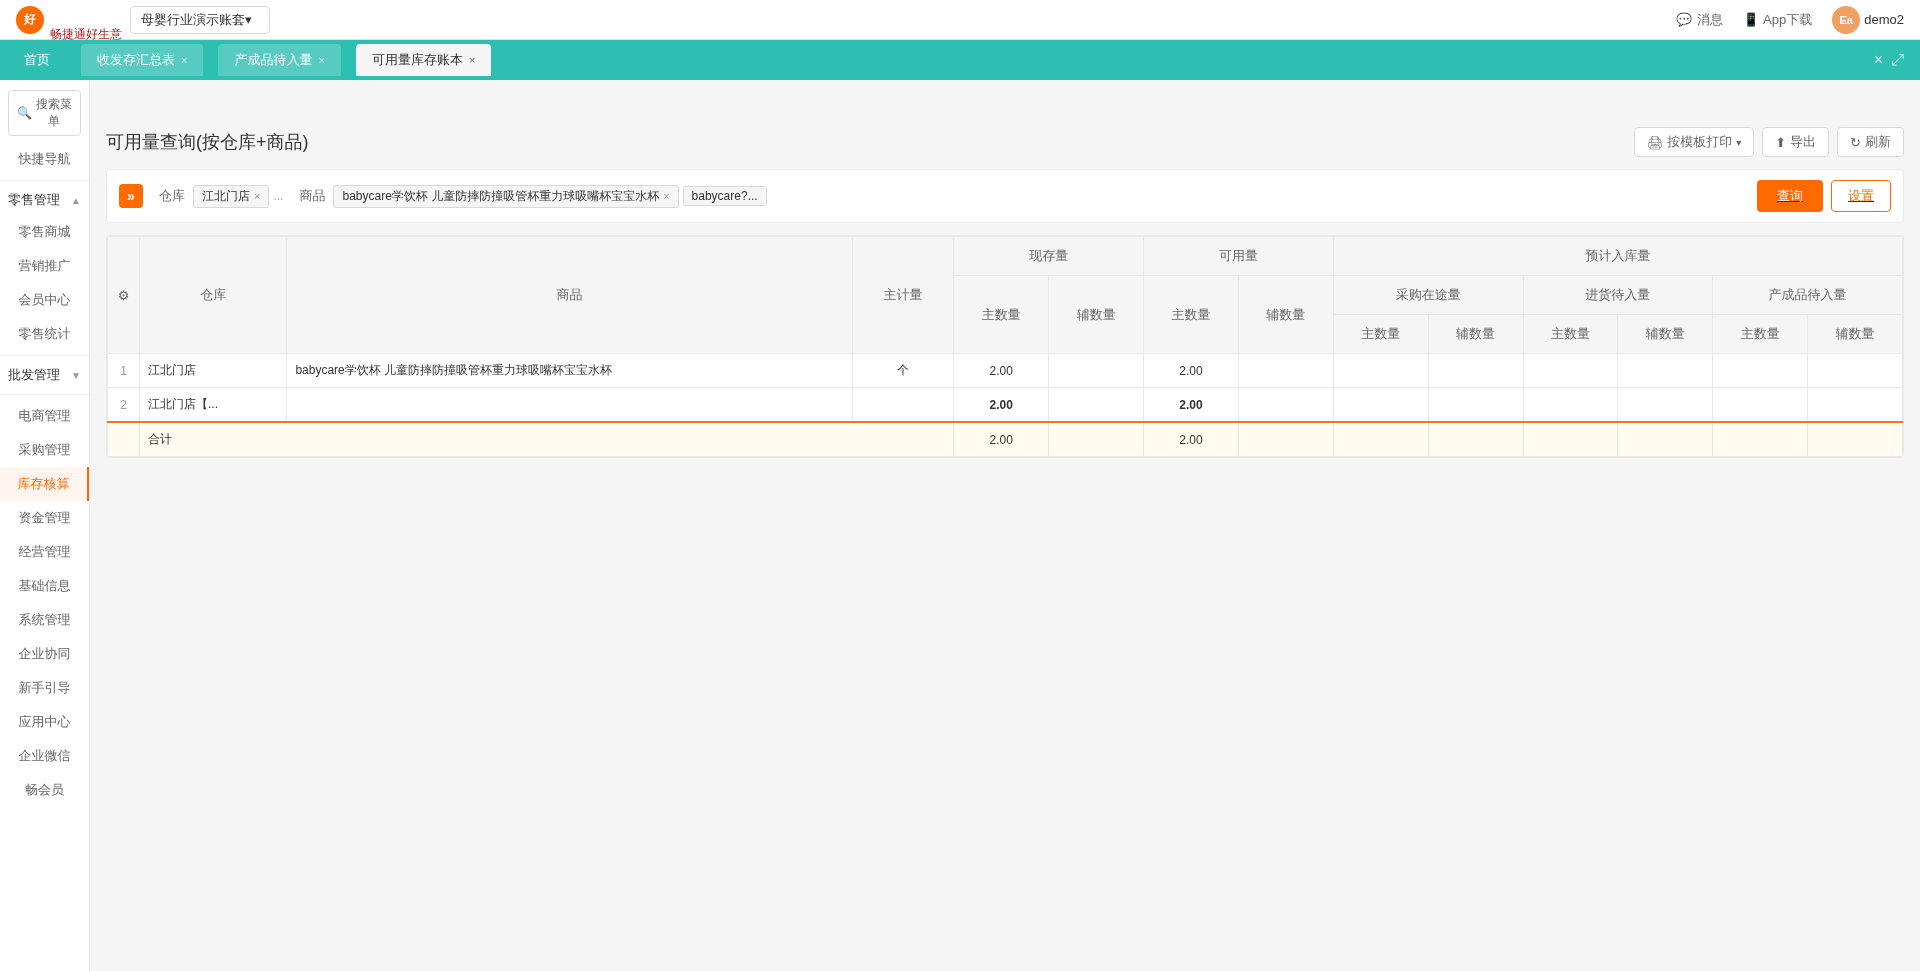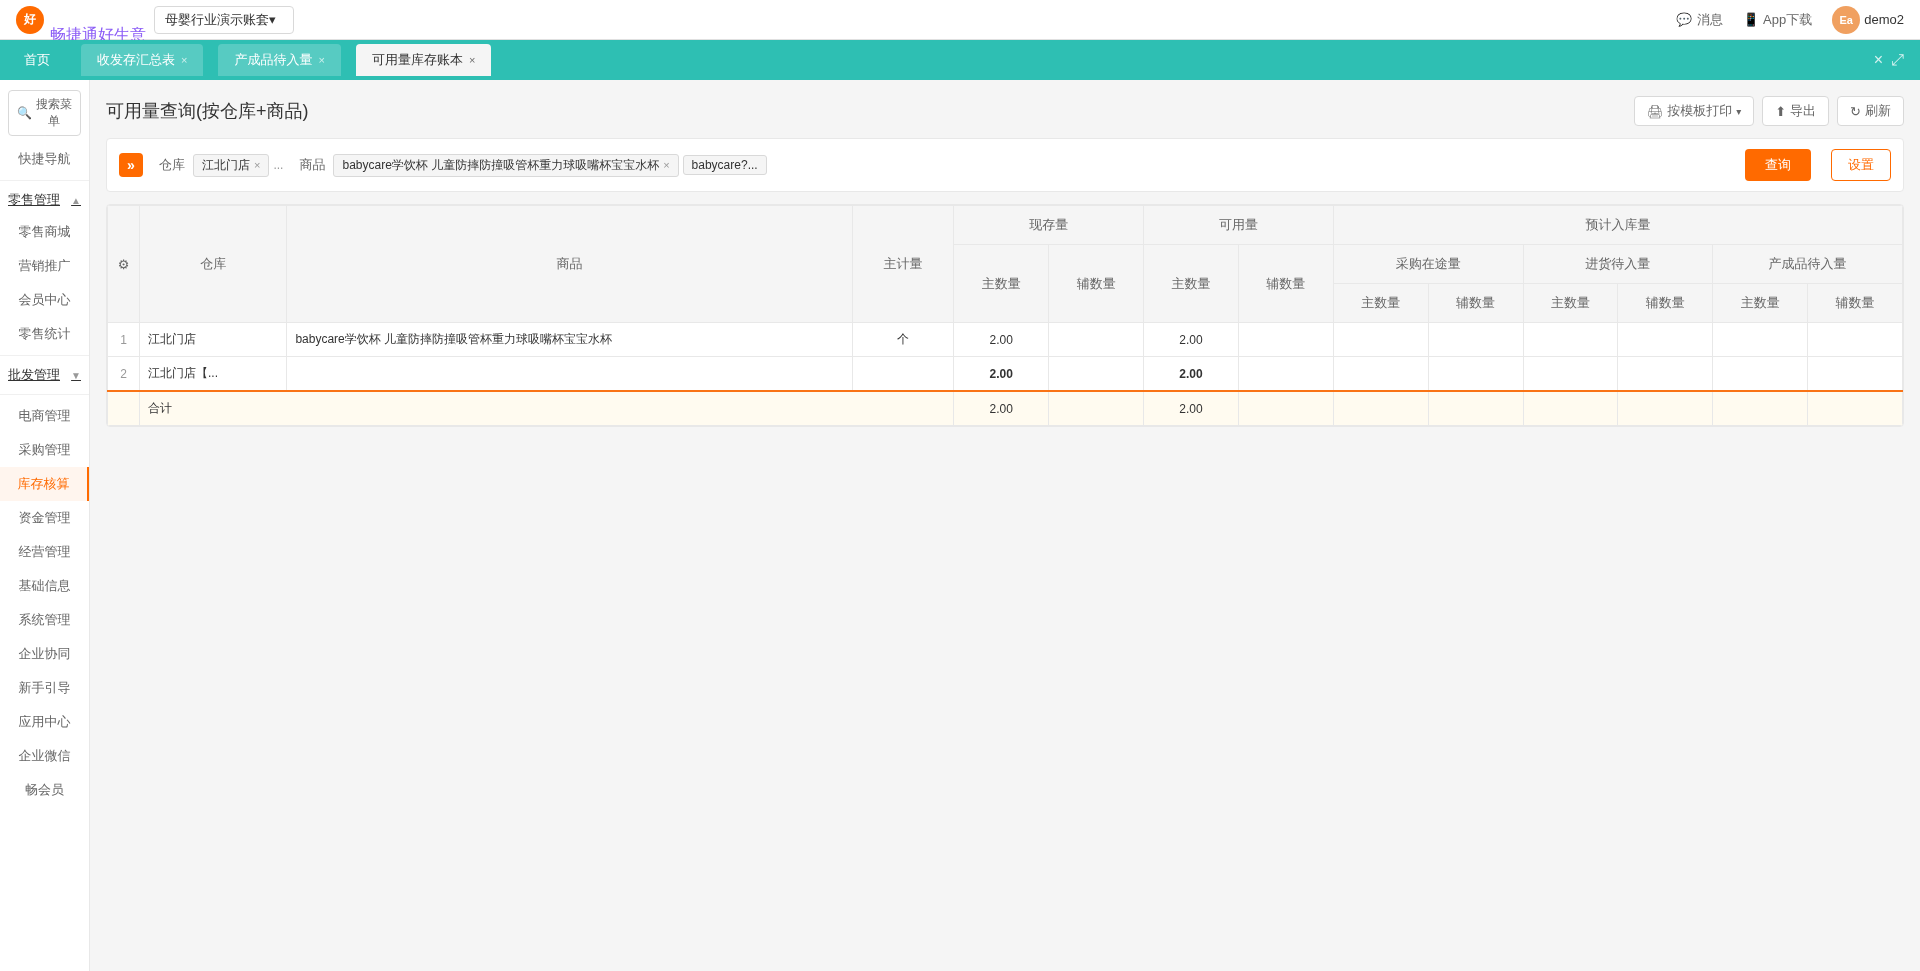--- a/index.html
+++ b/index.html
@@ -3,21 +3,21 @@
   <meta charset="utf-8">
   <style>
     * { box-sizing: border-box; margin: 0; padding: 0; }
     body { font-family: "Microsoft YaHei", "PingFang SC", Arial, sans-serif; font-size: 13px; background: #f5f5f5; color: #333; display: flex; flex-direction: column; height: 971px; overflow: hidden; }
 
     
     .top-bar { height: 40px; background: #fff; border-bottom: 1px solid #e0e0e0; display: flex; align-items: center; padding: 0 16px; justify-content: space-between; flex-shrink: 0; }
     .top-bar-left { display: flex; align-items: center; gap: 8px; }
     .logo-area { display: flex; align-items: center; gap: 6px; }
     .logo-icon { width: 28px; height: 28px; background: #ff6a00; border-radius: 50%; display: flex; align-items: center; justify-content: center; color: white; font-size: 12px; font-weight: bold; }
-    .logo-text { font-size: 16px; color: #8b5cf6; line-height: 1.2; margin-top: 45px; }
+    .logo-text { font-size: 12px; color: #b91c1c; line-height: 1.2; margin-top: 45px; }
     .logo-subtext { font-size: 11px; color: #999; }
     .industry-selector { display: flex; align-items: center; border: 1px solid #d9d9d9; border-radius: 4px; padding: 4px 10px; cursor: pointer; font-size: 13px; color: #333; background: #fff; min-width: 140px; }
     .top-bar-right { display: flex; align-items: center; gap: 20px; }
     .top-bar-btn { display: flex; align-items: center; gap: 4px; color: #666; font-size: 13px; cursor: pointer; }
     .user-avatar { width: 28px; height: 28px; border-radius: 50%; background: #f0a060; display: flex; align-items: center; justify-content: center; font-size: 11px; color: white; font-weight: bold; }
     .user-name { font-size: 13px; color: #333; }
 
     
     .nav-tabs { height: 40px; background: #2ebfb3; display: flex; align-items: center; padding: 0 8px; gap: 15px; flex-shrink: 0; position: relative; }
     .nav-tab { height: 32px; padding: 0 16px; display: flex; align-items: center; gap: 6px; border-radius: 4px 4px 0 0; cursor: pointer; font-size: 13px; color: #fff; position: relative; }
@@ -28,47 +28,47 @@
     .nav-tab-actions { margin-left: auto; display: flex; align-items: center; gap: 8px; padding-right: 8px; }
     .nav-action-btn { color: white; font-size: 16px; cursor: pointer; opacity: 0.8; }
 
     
     .main-layout { display: flex; flex: 1; overflow: hidden; }
 
     
     .sidebar { width: 90px; background: #fff; border-right: 1px solid #e8e8e8; display: flex; flex-direction: column; flex-shrink: 0; overflow-y: auto; }
     .sidebar-search { padding: 10px 8px 6px; }
     .sidebar-search-btn { width: 100%; background: #fff; border: 1px solid #d9d9d9; border-radius: 4px; padding: 5px 8px; font-size: 12px; color: #666; cursor: pointer; display: flex; align-items: center; gap: 4px; }
-    .sidebar-section-header { display: flex; align-items: center; justify-content: space-between; padding: 6px 8px; font-size: 13px; color: #333; font-weight: 500; cursor: pointer; text-decoration: underline; }
+    .sidebar-section-header { display: flex; align-items: center; justify-content: space-between; padding: 6px 8px; font-size: 13px; color: #333; font-weight: 500; cursor: pointer; }
     .sidebar-section-header .arrow { font-size: 10px; color: #999; }
     .sidebar-item { padding: 8px 12px; font-size: 13px; color: #666; cursor: pointer; display: block; text-align: center; }
     .sidebar-item.active { color: #ff6a00; background: #fff5ee; border-right: 2px solid #ff6a00; }
     .sidebar-divider { height: 1px; background: #f0f0f0; margin: 4px 0; }
 
     
     .content-area { flex: 1; overflow: auto; background: #f5f5f5; }
-    .page-content { padding: 16px; }
+    .page-content { padding: 16px; margin-top: 31px; }
 
     
     .page-header { display: flex; align-items: center; justify-content: space-between; margin-bottom: 12px; }
     .page-title { font-size: 18px; color: #333; font-weight: 500; }
     .page-actions { display: flex; align-items: center; gap: 8px; }
     .action-btn { display: flex; align-items: center; gap: 4px; padding: 5px 12px; border: 1px solid #d9d9d9; border-radius: 4px; background: #fff; cursor: pointer; font-size: 13px; color: #666; }
     .action-btn .arrow { font-size: 10px; }
 
     
     .filter-bar { background: #fff; border-radius: 4px; padding: 10px 12px; margin-bottom: 12px; display: flex; align-items: center; gap: 16px; border: 1px solid #e8e8e8; }
     .filter-expand-btn { width: 24px; height: 24px; background: #ff6a00; border-radius: 4px; display: flex; align-items: center; justify-content: center; color: white; cursor: pointer; font-size: 14px; font-weight: bold; flex-shrink: 0; }
     .filter-group { display: flex; align-items: center; gap: 8px; }
     .filter-label { font-size: 13px; color: #666; white-space: nowrap; }
     .filter-tags { display: flex; align-items: center; gap: 4px; flex-wrap: wrap; }
     .filter-tag { display: flex; align-items: center; gap: 4px; background: #f5f5f5; border: 1px solid #d9d9d9; border-radius: 3px; padding: 2px 8px; font-size: 12px; color: #333; }
     .filter-tag .remove { cursor: pointer; color: #999; font-size: 11px; }
     .filter-more { color: #999; font-size: 12px; cursor: pointer; }
-    .filter-actions { margin-left: auto; display: flex; gap: 20px; }
+    .filter-actions { margin-left: auto; display: flex; gap: 8px; text-decoration: underline; }
     .btn-query { background: #ff6a00; color: white; border: none; border-radius: 4px; padding: 6px 20px; cursor: pointer; font-size: 13px; }
     .btn-settings { background: #fff; color: #ff6a00; border: 1px solid #ff6a00; border-radius: 4px; padding: 6px 16px; cursor: pointer; font-size: 13px; }
 
     
     .table-container { background: #fff; border-radius: 4px; border: 1px solid #e8e8e8; overflow: auto; }
     table { width: 100%; border-collapse: collapse; font-size: 13px; }
     thead tr { background: #f5f5f5; }
     th { padding: 10px 8px; text-align: center; color: #666; font-weight: 500; border: 1px solid #e8e8e8; white-space: nowrap; font-size: 13px; }
     td { padding: 8px; text-align: center; color: #333; border: 1px solid #e8e8e8; white-space: nowrap; font-size: 12px; }
     .row-number { color: #999; }

